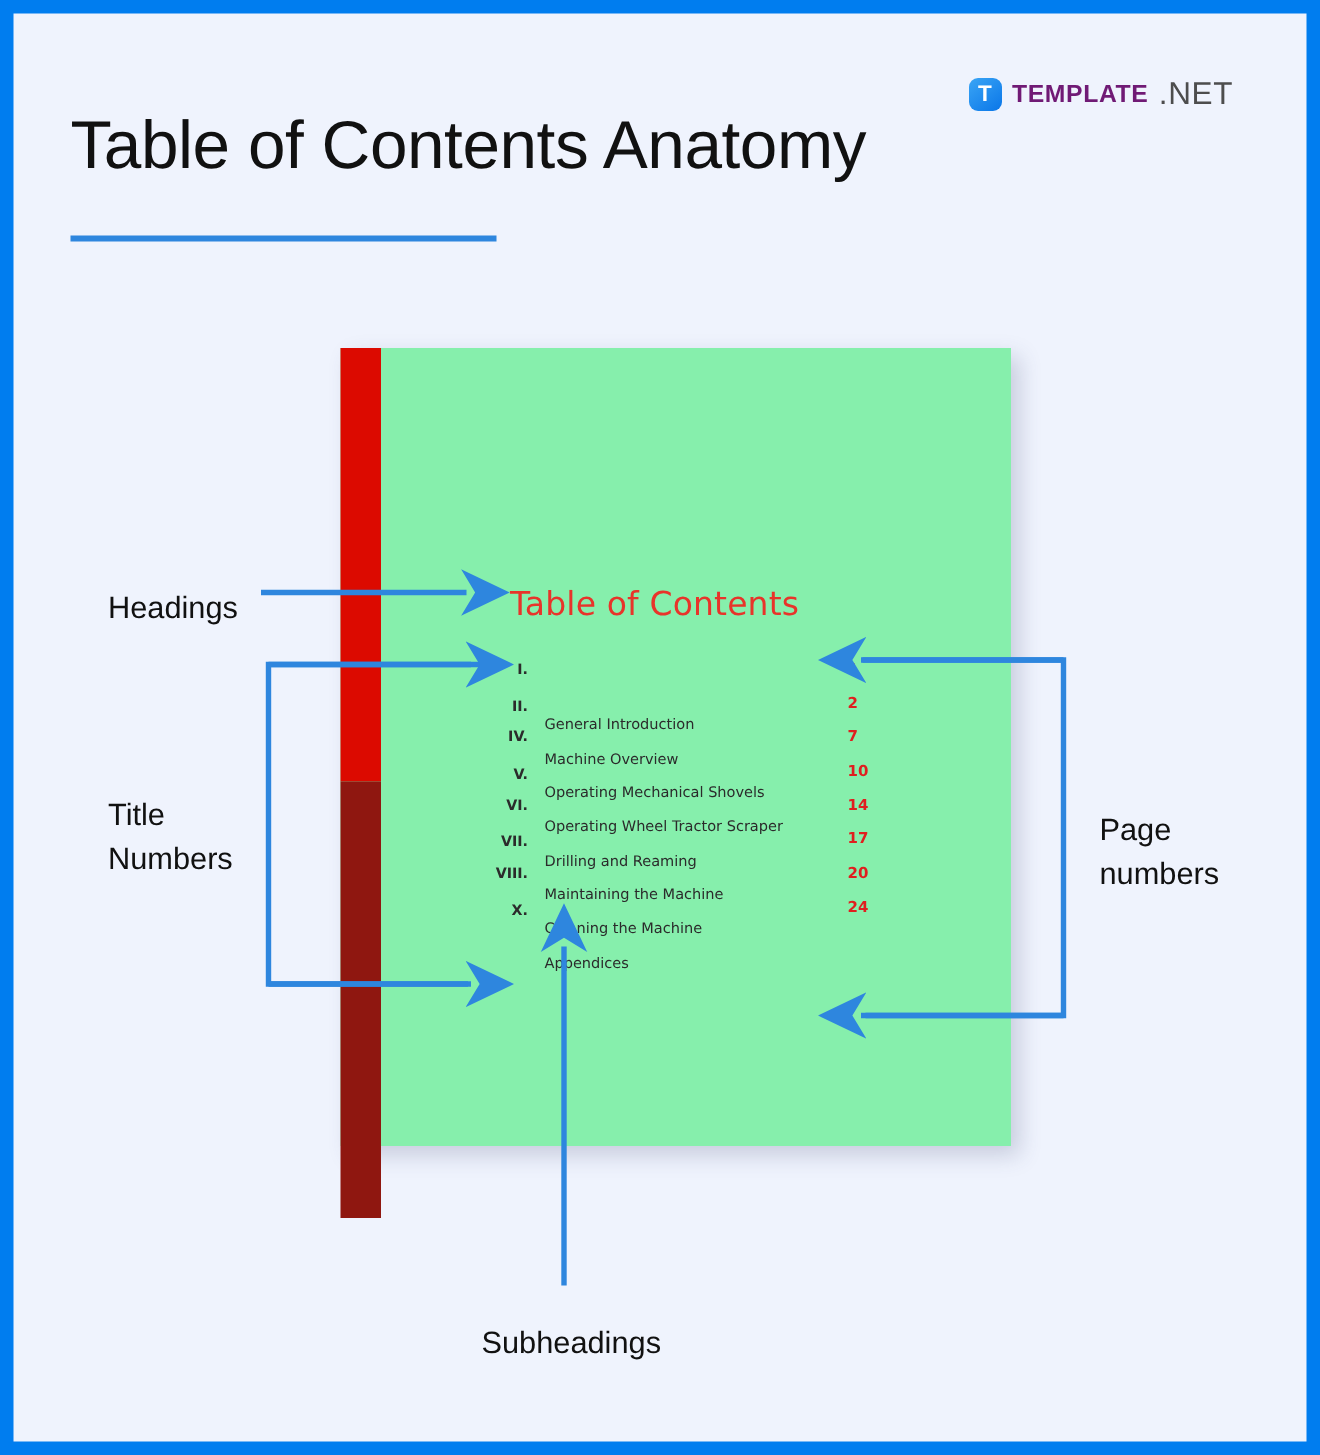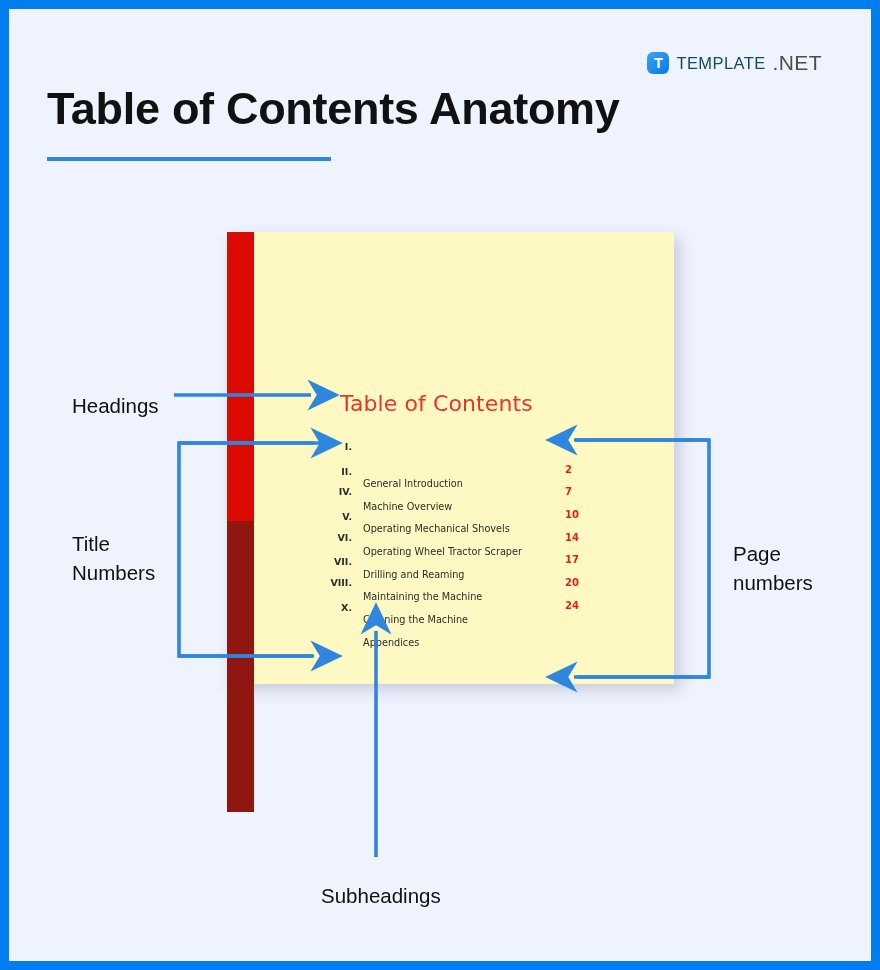--- a/index.html
+++ b/index.html
@@ -34,60 +34,59 @@
     background: linear-gradient(140deg, #3aa5f5 0%, #0a76e8 100%);
     color: #fff;
     font-size: 15px;
     font-weight: bold;
     line-height: 22px;
     text-align: center;
     font-family: "Liberation Sans", sans-serif;
   }
   #brand-name {
     font-size: 16.5px;
-    font-weight: normal;
+    font-weight: bold;
     letter-spacing: .4px;
-    color: #0c4a6e;
+    color: #701a75;
   }
   #brand-tld {
     font-size: 21px;
     font-weight: normal;
     letter-spacing: .4px;
     color: #4d4d4d;
   }
 
   
   #headline {
     position: absolute;
     left: 38px;
     top: 62px;
     font-size: 45px;
-    font-weight: bold;
+    font-weight: normal;
     color: #111;
     letter-spacing: -0.3px;
     white-space: nowrap;
-    margin-top: 12px;
   }
   #headline-rule {
     position: absolute;
     left: 38px;
     top: 148px;
     width: 284px;
     height: 4px;
     background: #2e86de;
   }
 
   
   #doc {
     position: absolute;
     left: 218px;
     top: 223px;
     width: 447px;
-    height: 452px;
-    background: #fef9c3;
+    height: 532px;
+    background: #86efac;
     box-shadow: 6px 6px 14px rgba(60,70,110,.22);
     padding-left: 27px;
   }
   #doc-spine-top {
     position: absolute;
     left: 0; top: 0;
     width: 27px; height: 289px;
     background: #dc0a00;
   }
   #doc-spine-bottom {

